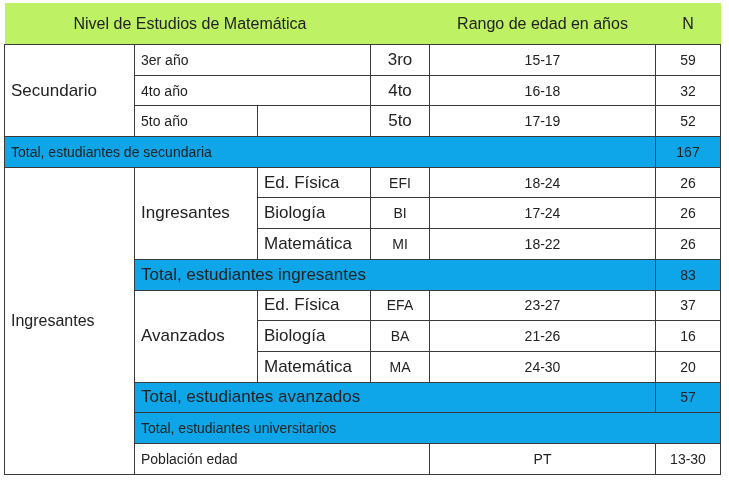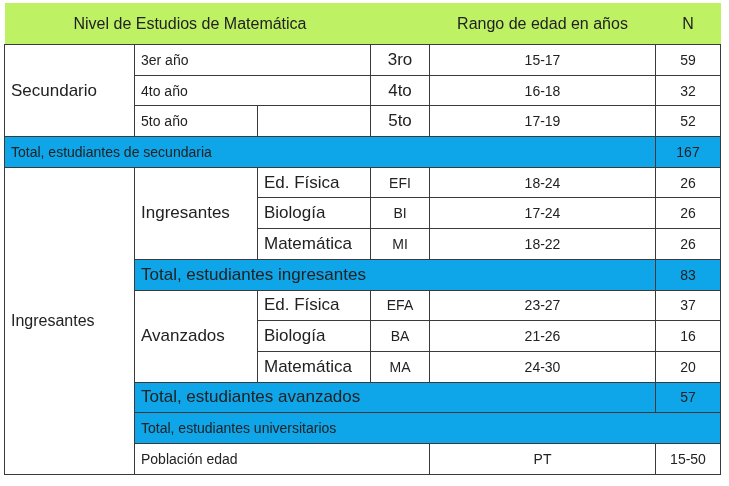--- a/index.html
+++ b/index.html
@@ -112,17 +112,17 @@
       <td class="c">57</td>
     </tr>
 
     <tr class="gray">
       <td colspan="5" class="l">Total, estudiantes universitarios</td>
       <td class="c">140</td>
     </tr>
     <tr>
       <td colspan="3" class="l">Población edad</td>
       <td class="c">PT</td>
-      <td class="c">15-50</td>
+      <td class="c">13-30</td>
       <td class="c">307</td>
     </tr>
   </tbody>
 </table>
 
 </body></html>

